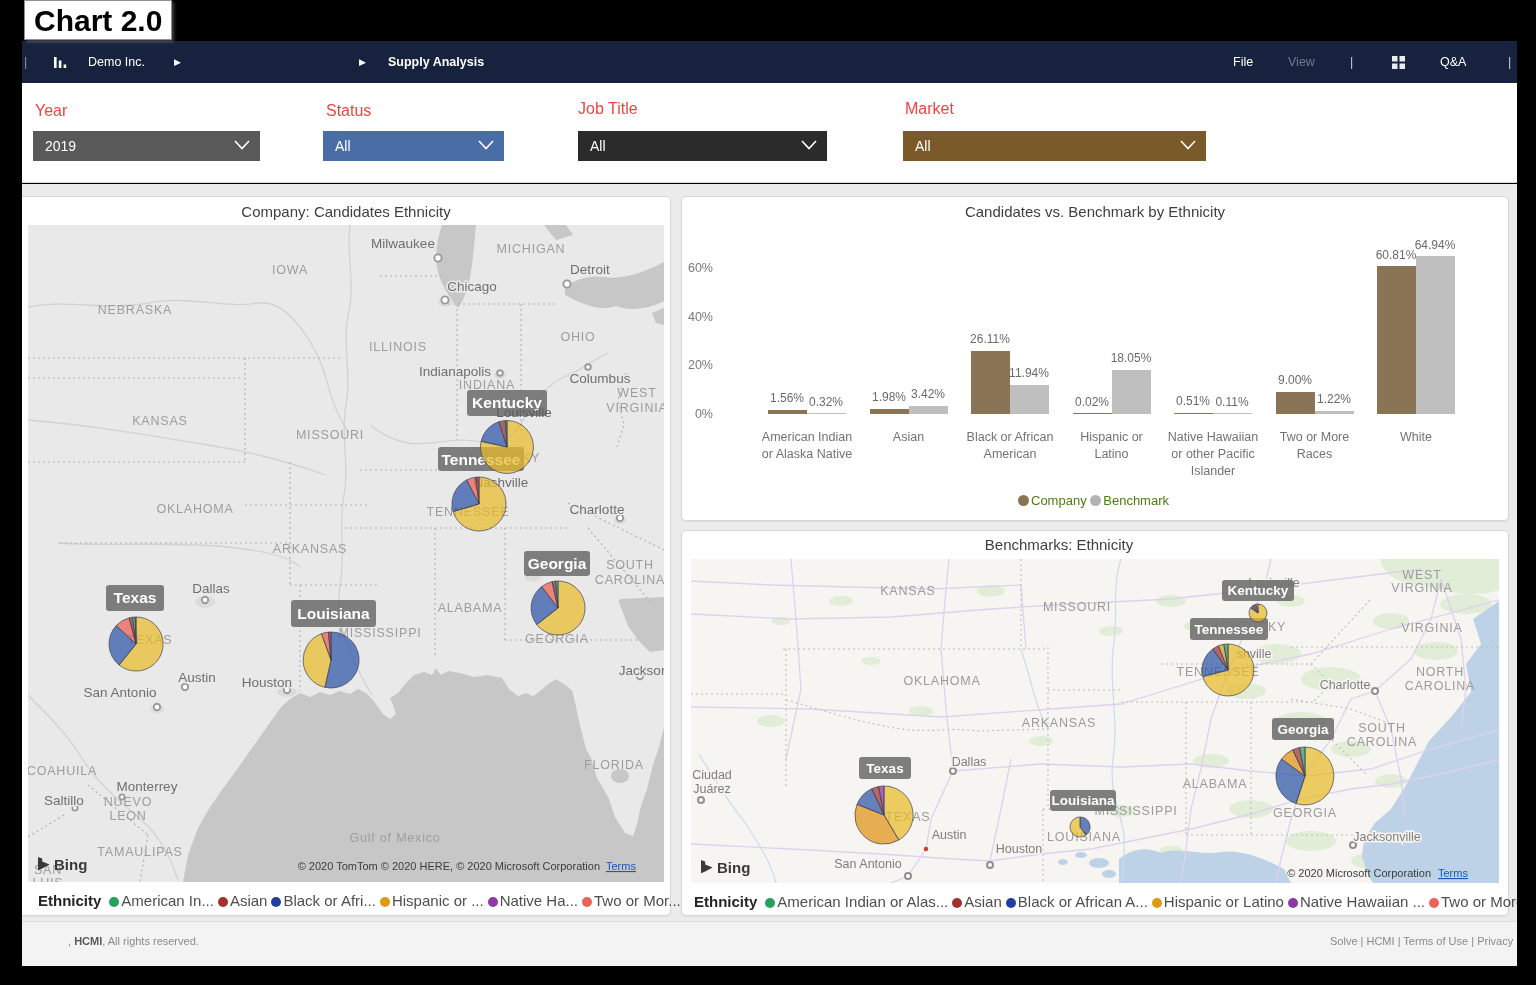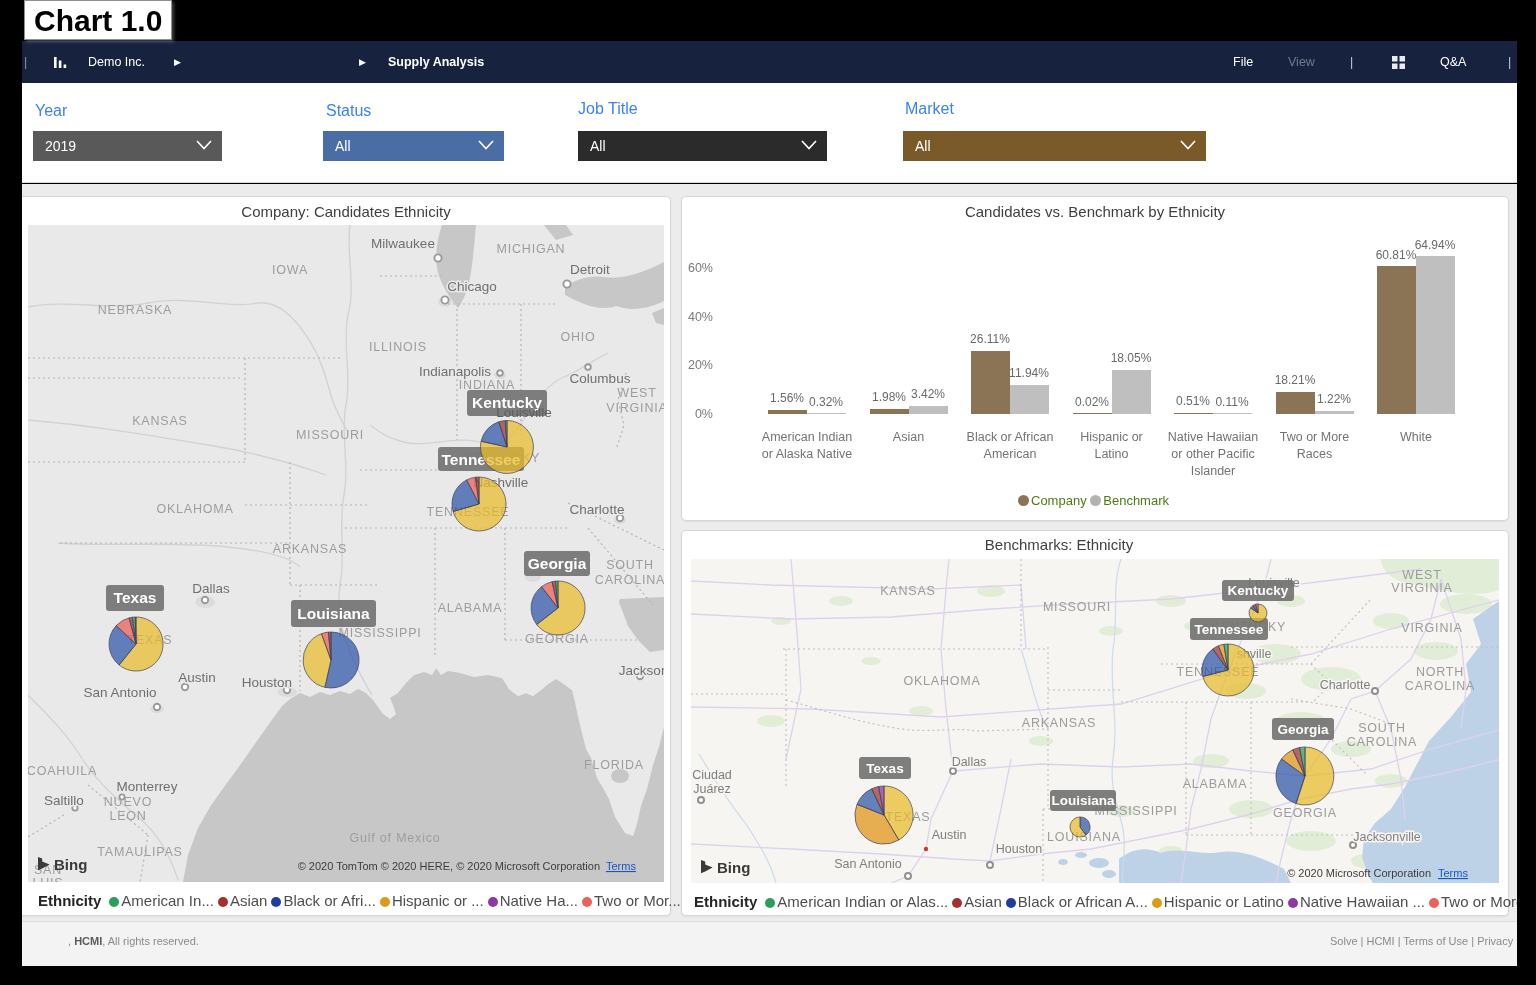--- a/index.html
+++ b/index.html
@@ -4,21 +4,21 @@
 <style>
 * { margin:0; padding:0; box-sizing:border-box; }
 html,body { width:1536px; height:985px; background:#000; overflow:hidden; }
 body { font-family:"Liberation Sans", sans-serif; position:relative; }
 .abs { position:absolute; }
 
 #navbar { left:22px; top:41px; width:1495px; height:42px; background:#16223e; color:#fff; }
 #navbar .itm { position:absolute; top:0; height:42px; line-height:42px; font-size:12.5px; }
 
 #filters { left:22px; top:83px; width:1495px; height:100px; background:#fff; border-bottom:1px solid #d9d9d9; }
-.flabel { position:absolute; font-size:16px; color:#3b82f6; }
+.flabel { position:absolute; font-size:16px; color:#ef4444; }
 .dd { position:absolute; top:131px; height:30px; color:#fff; font-size:14px; line-height:30px; padding-left:12px; }
 .dd svg { position:absolute; right:10px; top:9px; }
 
 #mainbg { left:22px; top:184px; width:1495px; height:737px; background:#ececec; }
 .panel { position:absolute; background:#fff; border:1px solid #d6d6d6; border-radius:5px; box-shadow:0 1px 2px rgba(0,0,0,0.06); }
 .ptitle { position:absolute; width:100%; text-align:center; font-size:15px; color:#3f3f3f; }
 
 .mlegend { position:absolute; font-size:15px; color:#4e4e4e; white-space:nowrap; }
 .mlegend b { color:#252525; font-weight:bold; }
 .ldot { display:inline-block; width:10px; height:10px; border-radius:50%; vertical-align:-1px; margin-right:2px; }
@@ -57,21 +57,21 @@
       <rect x="7.5" y="0" width="5.5" height="5.5" fill="#e8eaef"></rect>
       <rect x="0" y="7.5" width="5.5" height="5.5" fill="#e8eaef"></rect>
       <rect x="7.5" y="7.5" width="5.5" height="5.5" fill="#e8eaef"></rect>
     </svg>
   <div class="itm" style="left:1418px;">Q&amp;A</div>
   <div class="itm" style="left:1486px;color:#c8cdd8;">|</div>
 </div>
 
 <div id="filters" class="abs"></div>
 <div class="flabel" style="left:35px;top:102px;">Year</div>
-<div class="dd" style="left:33px;width:189px;background:#595959;">2019<svg width="16" height="11" viewBox="0 0 16 11">
+<div class="dd" style="left:33px;width:227px;background:#595959;">2019<svg width="16" height="11" viewBox="0 0 16 11">
       <path d="M1,1 L8,8.5 L15,1" stroke="#fff" stroke-width="1.6" fill="none"></path>
     </svg></div>
 <div class="flabel" style="left:326px;top:102px;">Status</div>
 <div class="dd" style="left:323px;width:181px;background:#4a6da6;">All<svg width="16" height="11" viewBox="0 0 16 11">
       <path d="M1,1 L8,8.5 L15,1" stroke="#fff" stroke-width="1.6" fill="none"></path>
     </svg></div>
 <div class="flabel" style="left:578px;top:100px;">Job Title</div>
 <div class="dd" style="left:578px;width:249px;background:#2b2b2b;">All<svg width="16" height="11" viewBox="0 0 16 11">
       <path d="M1,1 L8,8.5 L15,1" stroke="#fff" stroke-width="1.6" fill="none"></path>
     </svg></div>
@@ -287,21 +287,21 @@
   <div class="vlab" style="left:1092px;top:395px;">0.02%</div>
   <div class="vlab" style="left:1131px;top:351px;">18.05%</div>
 
   <div class="bar" style="left:1174px;top:412.8px;width:39px;height:1.2px;background:#8b7355;"></div>
   <div class="bar" style="left:1213px;top:413.3px;width:39px;height:0.7px;background:#bfbfbf;"></div>
   <div class="vlab" style="left:1193px;top:394px;">0.51%</div>
   <div class="vlab" style="left:1232px;top:395px;">0.11%</div>
 
   <div class="bar" style="left:1275.5px;top:392.1px;width:39px;height:21.9px;background:#8b7355;"></div>
   <div class="bar" style="left:1314.5px;top:411px;width:39px;height:3px;background:#bfbfbf;"></div>
-  <div class="vlab" style="left:1295px;top:373px;">18.21%</div>
+  <div class="vlab" style="left:1295px;top:373px;">9.00%</div>
   <div class="vlab" style="left:1334px;top:392px;">1.22%</div>
 
   <div class="bar" style="left:1377px;top:266.2px;width:39px;height:147.8px;background:#8b7355;"></div>
   <div class="bar" style="left:1416px;top:256.1px;width:39px;height:157.9px;background:#bfbfbf;"></div>
   <div class="vlab" style="left:1396px;top:248px;">60.81%</div>
   <div class="vlab" style="left:1435px;top:238px;">64.94%</div>
 
   <div class="xlab" style="left:807px;top:429px;">American Indian<br>or Alaska Native</div>
   <div class="xlab" style="left:908.5px;top:429px;">Asian</div>
   <div class="xlab" style="left:1010px;top:429px;">Black or African<br>American</div>
@@ -501,13 +501,13 @@
 <div class="mlegend" style="left:694px;top:893px;"><b>Ethnicity</b><span class="lsp"></span><span class="lsp"></span><span class="ldot" style="background:#27a05f;"></span>American Indian or Alas...<span class="lsp"></span><span class="ldot" style="background:#a52f2d;"></span>Asian<span class="lsp"></span><span class="ldot" style="background:#1f3e9e;"></span>Black or African A...<span class="lsp"></span><span class="ldot" style="background:#dd9a18;"></span>Hispanic or Latino<span class="lsp"></span><span class="ldot" style="background:#8f37a5;"></span>Native Hawaiian ...<span class="lsp"></span><span class="ldot" style="background:#ea6359;"></span>Two or More Races<span class="lsp"></span><span class="ldot" style="background:#e9c431;"></span>White</div>
 
 <div id="footer" class="abs"></div>
 <div class="abs" style="left:23px;top:935px;font-size:11px;color:#8a8a8a;z-index:10;margin-left:45px;">, <b style="color:#5a5a5a;">HCMI</b>, All rights reserved.</div>
 <div class="abs" style="left:1330px;top:935px;font-size:11px;color:#8a8a8a;z-index:10;white-space:nowrap;">Solve | HCMI | Terms of Use | Privacy Policy</div>
 
 <div class="frame" style="left:0;top:0;width:1536px;height:41px;"></div>
 <div class="frame" style="left:0;top:0;width:22px;height:985px;"></div>
 <div class="frame" style="left:1517px;top:0;width:19px;height:985px;"></div>
 <div class="frame" style="left:0;top:966px;width:1536px;height:19px;"></div>
-<div id="chartlabel">Chart 1.0</div>
+<div id="chartlabel">Chart 2.0</div>
 
 </body></html>

